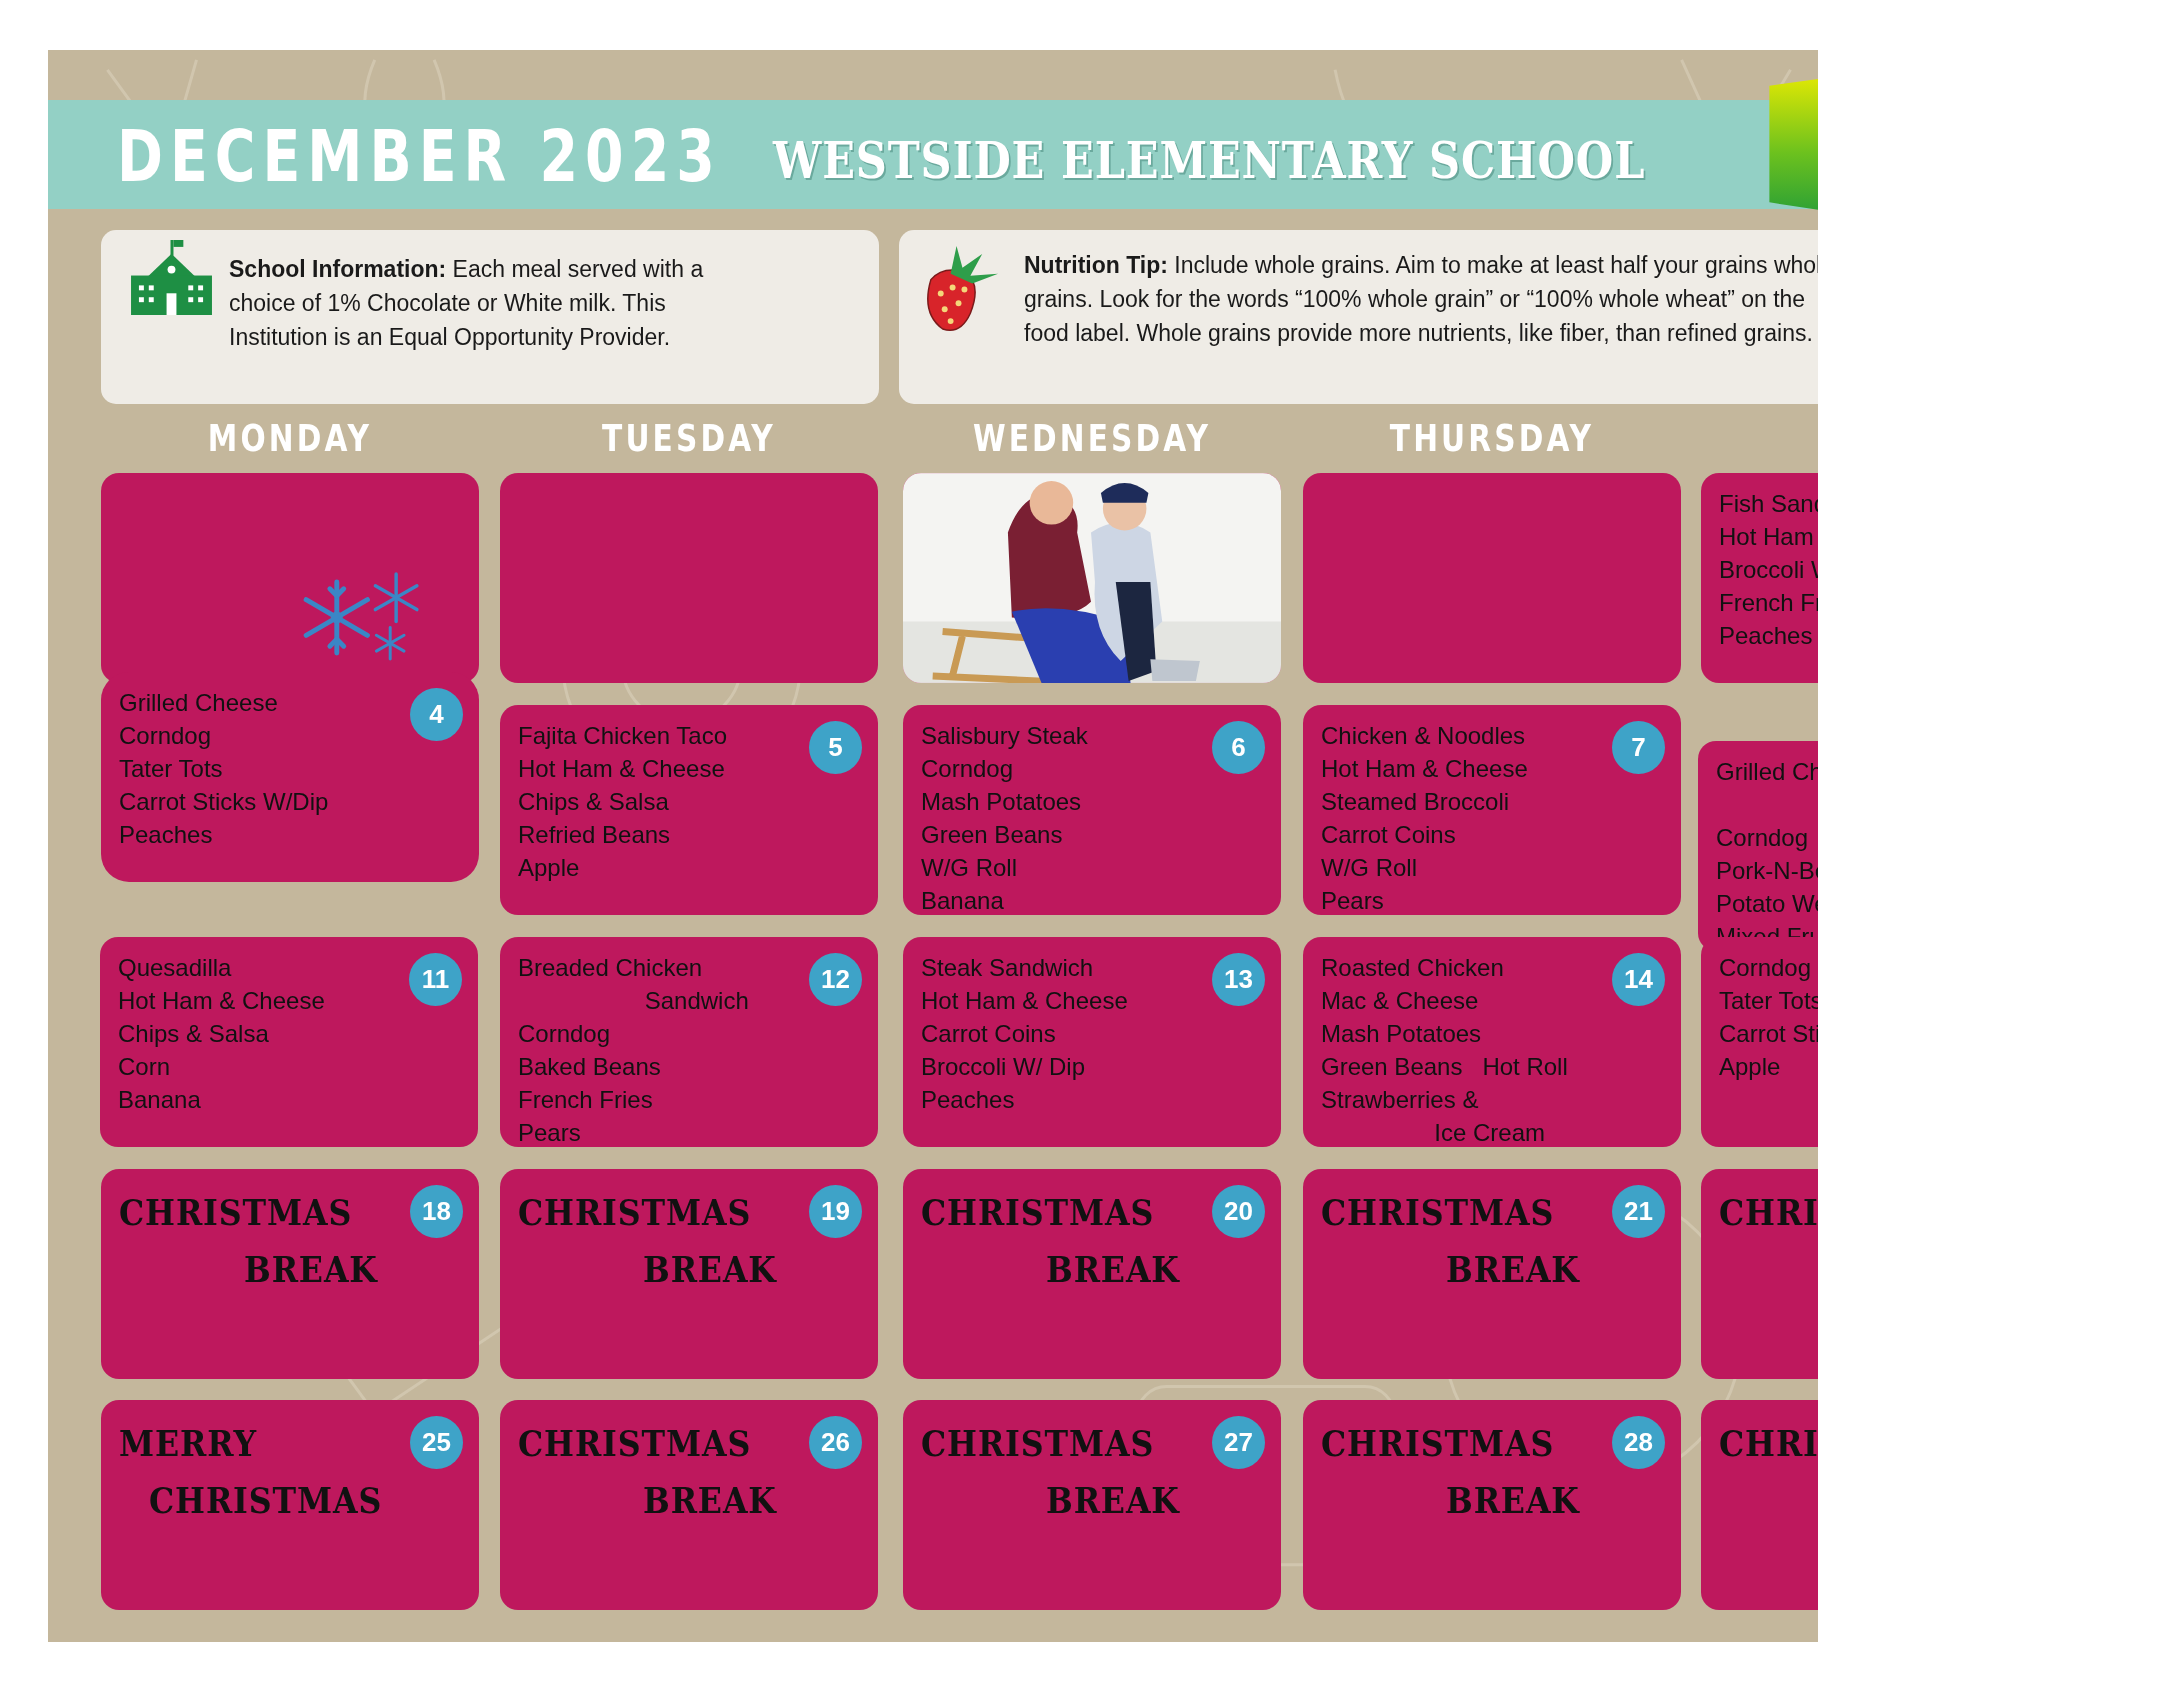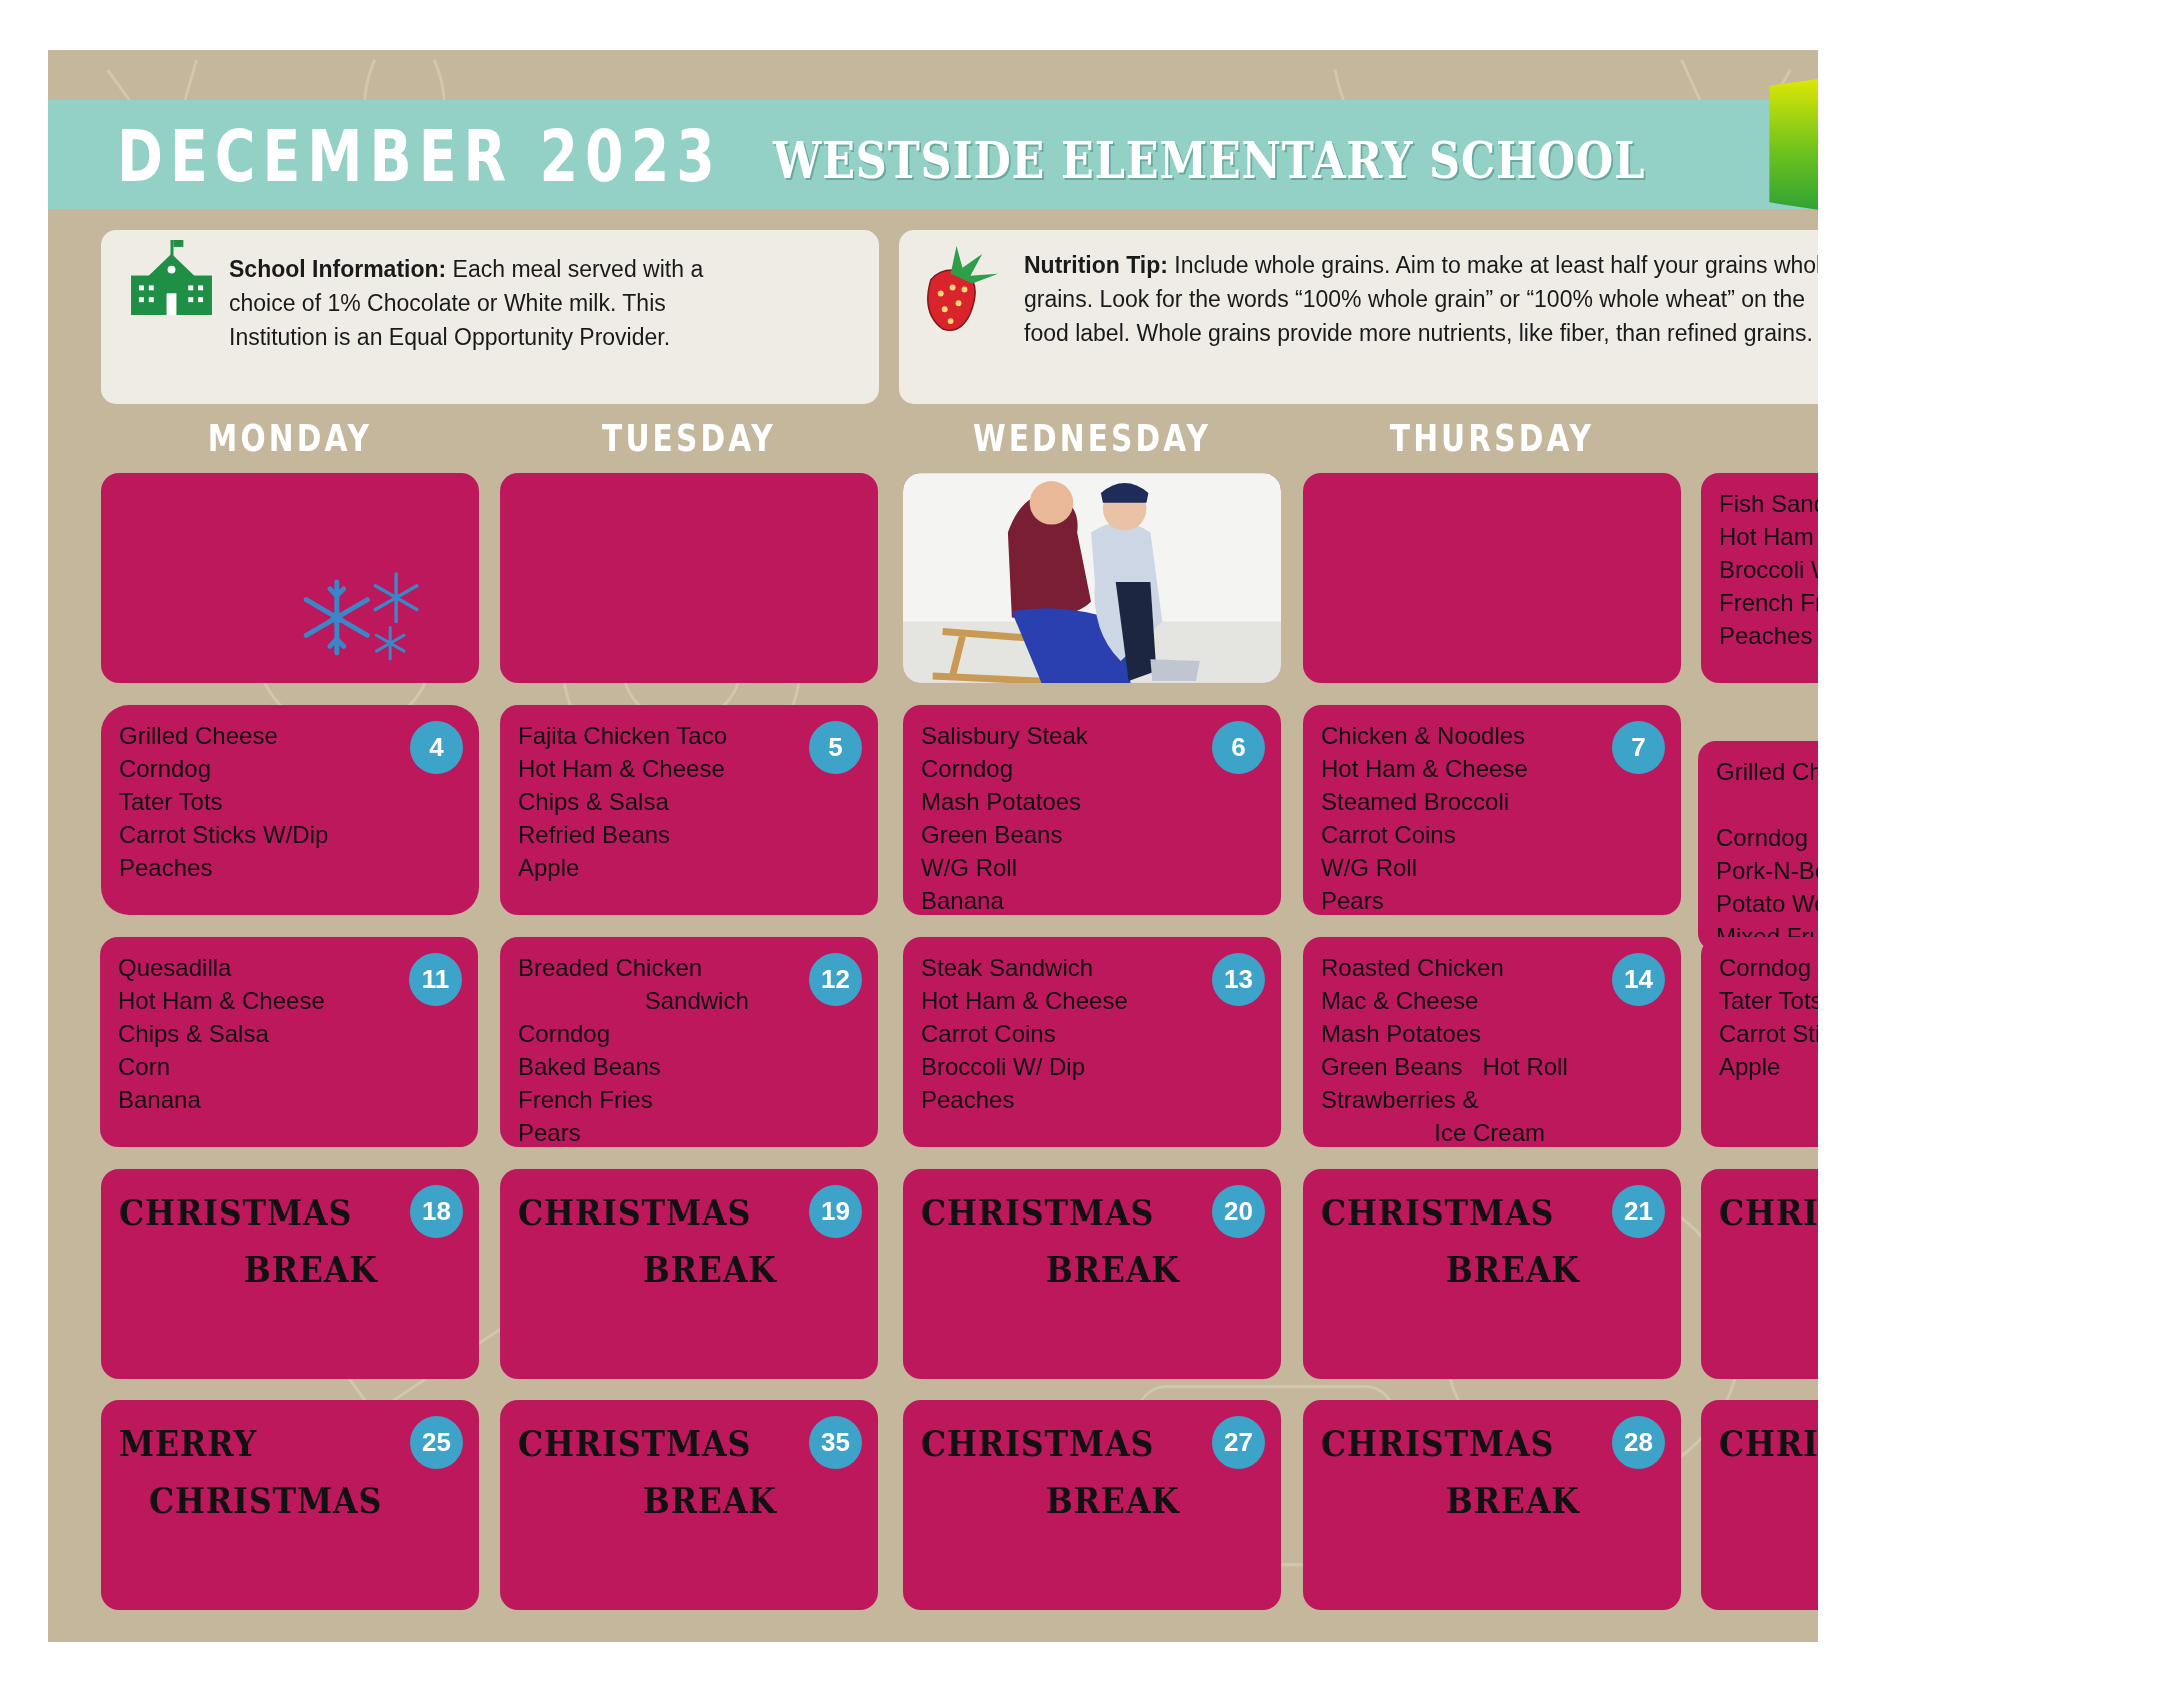--- a/index.html
+++ b/index.html
@@ -169,21 +169,21 @@
   <div class="cell" style="left:1255px; top:423px;"></div>
   <div class="cell" style="left:1653px; top:423px;">
     <div class="items">Fish Sandwich
 Hot Ham &amp; Cheese
 Broccoli W/ Dip
 French Fries
 Peaches</div>
     <div class="badge">1</div>
   </div>
 
-  <div class="cell" style="left:53px; top:655px;border-radius:28px;">
+  <div class="cell" style="left:53px; top:622px;border-radius:28px;">
     <div class="items">Grilled Cheese
 Corndog
 Tater Tots
 Carrot Sticks W/Dip
 Peaches</div>
     <div class="badge">4</div>
   </div>
   <div class="cell" style="left:452px; top:655px;">
     <div class="items">Fajita Chicken Taco
 Hot Ham &amp; Cheese
@@ -289,21 +289,21 @@
   </div>
 
   <div class="cell" style="left:53px; top:1350px;">
     <div class="brk1">MERRY</div>
     <div class="brk2" style="left:48px;">CHRISTMAS</div>
     <div class="badge">25</div>
   </div>
   <div class="cell" style="left:452px; top:1350px;">
     <div class="brk1">CHRISTMAS</div>
     <div class="brk2" style="left:143px;">BREAK</div>
-    <div class="badge">35</div>
+    <div class="badge">26</div>
   </div>
   <div class="cell" style="left:855px; top:1350px;">
     <div class="brk1">CHRISTMAS</div>
     <div class="brk2" style="left:143px;">BREAK</div>
     <div class="badge">27</div>
   </div>
   <div class="cell" style="left:1255px; top:1350px;">
     <div class="brk1">CHRISTMAS</div>
     <div class="brk2" style="left:143px;">BREAK</div>
     <div class="badge">28</div>

